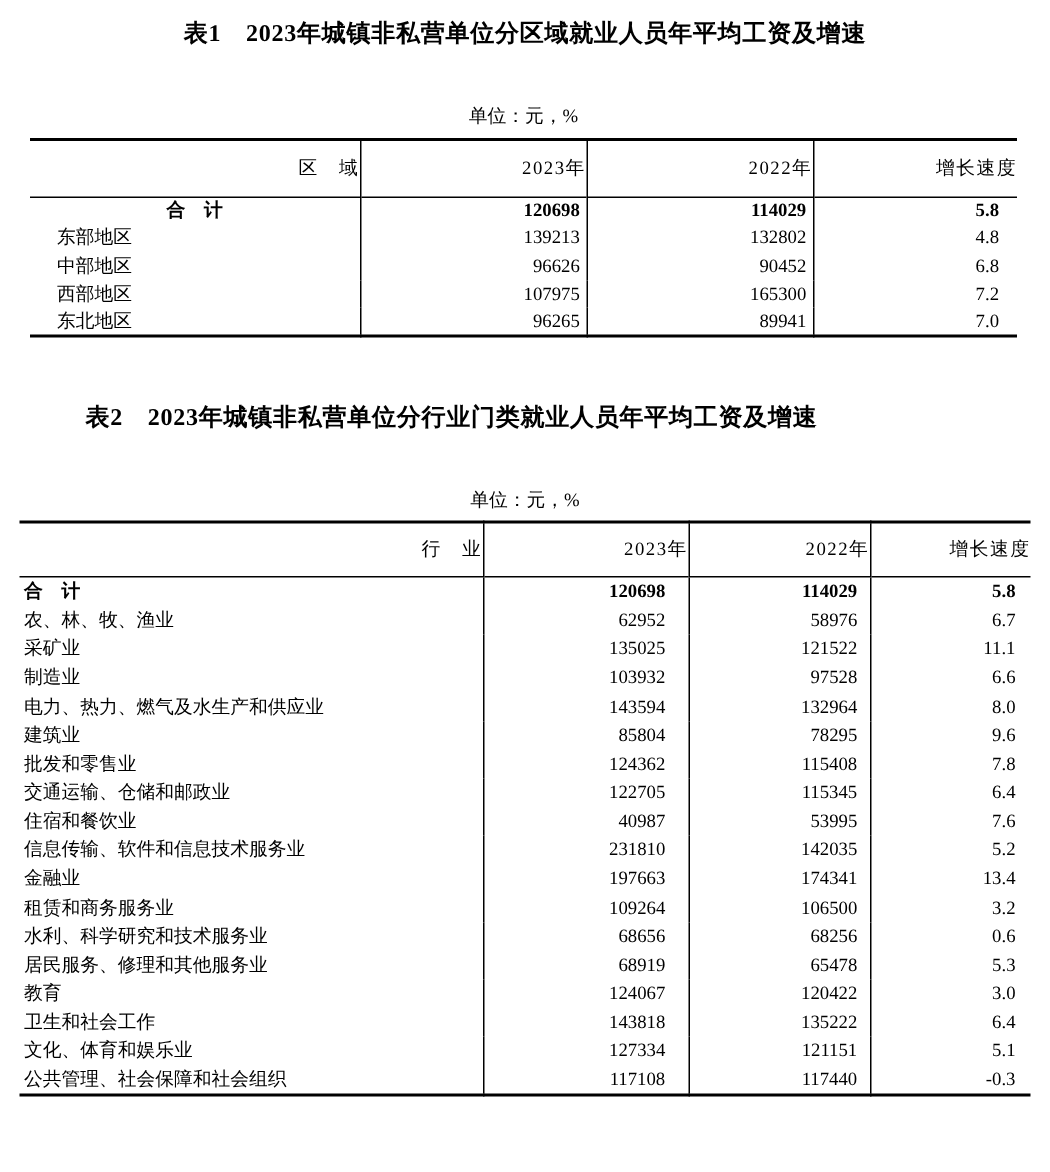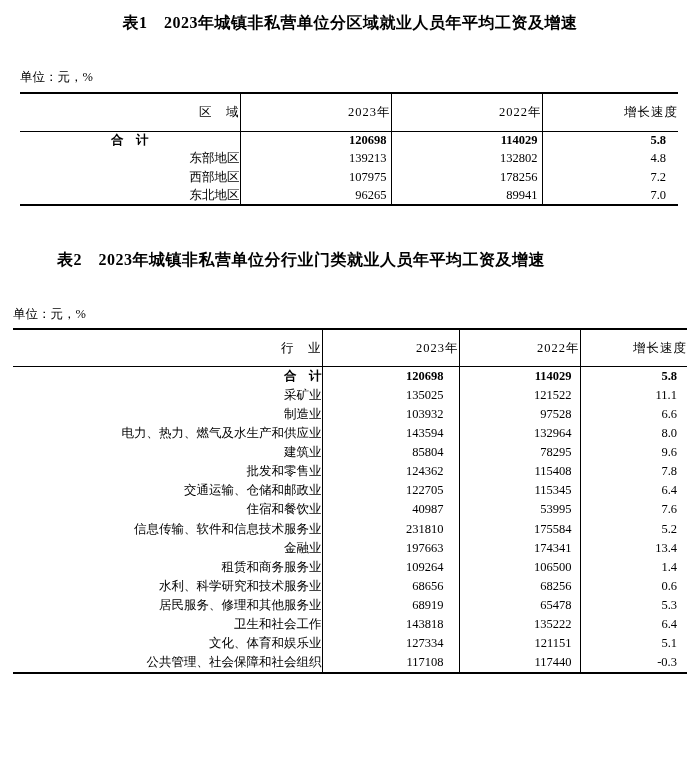--- a/index.html
+++ b/index.html
@@ -17,21 +17,21 @@
   .tbl-title {
     text-align: center;
     font-size: 16px;
     font-weight: bold;
     letter-spacing: 0.5px;
     line-height: 20px;
   }
   .title1 { padding-top: 13px; width: 700px; }
   .title2 { padding-top: 44px; width: 602px; }
   .unit-note {
-    text-align: left;
+    text-align: center;
     font-size: 12.5px;
     line-height: 15px;
     padding-right: 0px;
   }
   .unit1 { margin-top: 37px; margin-bottom: 7px; }
   .unit2 { margin-top: 37px; margin-bottom: 6px; }
   table {
     border-collapse: collapse;
     table-layout: fixed;
     width: 100%;
@@ -45,21 +45,21 @@
     text-align: right;
     vertical-align: middle;
     letter-spacing: 1px;
   }
   .t1 th { height: 38px; }
   .t2 th { height: 37px; }
   th + th, td + td { border-left: 1px solid #000000; }
   td { vertical-align: middle; white-space: nowrap; overflow: hidden; }
   .t1 td { height: 18.6px; }
   .t2 td { height: 19.15px; }
-  td.label { text-align: right; }
+  td.label { text-align: left; }
   .t1 td.label { padding-left: 18px; }
   .t1 tr.total td.label { text-align: center; padding-left: 0; }
   .t2 td.label { padding-left: 3px; }
   td.num { text-align: right; font-family: "Liberation Serif", "DejaVu Serif", serif; }
   .t1 td.y2023 { padding-right: 4px; }
   .t1 td.y2022 { padding-right: 4px; }
   .t1 td.growth { padding-right: 12px; }
   .t2 td.y2023 { padding-right: 15px; }
   .t2 td.y2022 { padding-right: 8px; }
   .t2 td.growth { padding-right: 10px; }
@@ -97,23 +97,29 @@
             <td class="num y2022">114029</td>
             <td class="num growth">5.8</td>
           </tr>
           <tr>
             <td class="label">东部地区</td>
             <td class="num y2023">139213</td>
             <td class="num y2022">132802</td>
             <td class="num growth">4.8</td>
           </tr>
           <tr>
+            <td class="label">中部地区</td>
+            <td class="num y2023">96626</td>
+            <td class="num y2022">90452</td>
+            <td class="num growth">6.8</td>
+          </tr>
+          <tr>
             <td class="label">西部地区</td>
             <td class="num y2023">107975</td>
-            <td class="num y2022">178256</td>
+            <td class="num y2022">165300</td>
             <td class="num growth">7.2</td>
           </tr>
           <tr>
             <td class="label">东北地区</td>
             <td class="num y2023">96265</td>
             <td class="num y2022">89941</td>
             <td class="num growth">7.0</td>
           </tr>
         </tbody>
     </table>
@@ -140,20 +146,26 @@
         </tr>
       </thead>
       <tbody>
           <tr class="total">
             <td class="label">合　计</td>
             <td class="num y2023">120698</td>
             <td class="num y2022">114029</td>
             <td class="num growth">5.8</td>
           </tr>
           <tr>
+            <td class="label">农、林、牧、渔业</td>
+            <td class="num y2023">62952</td>
+            <td class="num y2022">58976</td>
+            <td class="num growth">6.7</td>
+          </tr>
+          <tr>
             <td class="label">采矿业</td>
             <td class="num y2023">135025</td>
             <td class="num y2022">121522</td>
             <td class="num growth">11.1</td>
           </tr>
           <tr>
             <td class="label">制造业</td>
             <td class="num y2023">103932</td>
             <td class="num y2022">97528</td>
             <td class="num growth">6.6</td>
@@ -184,48 +196,54 @@
           </tr>
           <tr>
             <td class="label">住宿和餐饮业</td>
             <td class="num y2023">40987</td>
             <td class="num y2022">53995</td>
             <td class="num growth">7.6</td>
           </tr>
           <tr>
             <td class="label">信息传输、软件和信息技术服务业</td>
             <td class="num y2023">231810</td>
-            <td class="num y2022">175584</td>
+            <td class="num y2022">142035</td>
             <td class="num growth">5.2</td>
           </tr>
           <tr>
             <td class="label">金融业</td>
             <td class="num y2023">197663</td>
             <td class="num y2022">174341</td>
             <td class="num growth">13.4</td>
           </tr>
           <tr>
             <td class="label">租赁和商务服务业</td>
             <td class="num y2023">109264</td>
             <td class="num y2022">106500</td>
-            <td class="num growth">1.4</td>
+            <td class="num growth">3.2</td>
           </tr>
           <tr>
             <td class="label">水利、科学研究和技术服务业</td>
             <td class="num y2023">68656</td>
             <td class="num y2022">68256</td>
             <td class="num growth">0.6</td>
           </tr>
           <tr>
             <td class="label">居民服务、修理和其他服务业</td>
             <td class="num y2023">68919</td>
             <td class="num y2022">65478</td>
             <td class="num growth">5.3</td>
           </tr>
           <tr>
+            <td class="label">教育</td>
+            <td class="num y2023">124067</td>
+            <td class="num y2022">120422</td>
+            <td class="num growth">3.0</td>
+          </tr>
+          <tr>
             <td class="label">卫生和社会工作</td>
             <td class="num y2023">143818</td>
             <td class="num y2022">135222</td>
             <td class="num growth">6.4</td>
           </tr>
           <tr>
             <td class="label">文化、体育和娱乐业</td>
             <td class="num y2023">127334</td>
             <td class="num y2022">121151</td>
             <td class="num growth">5.1</td>

